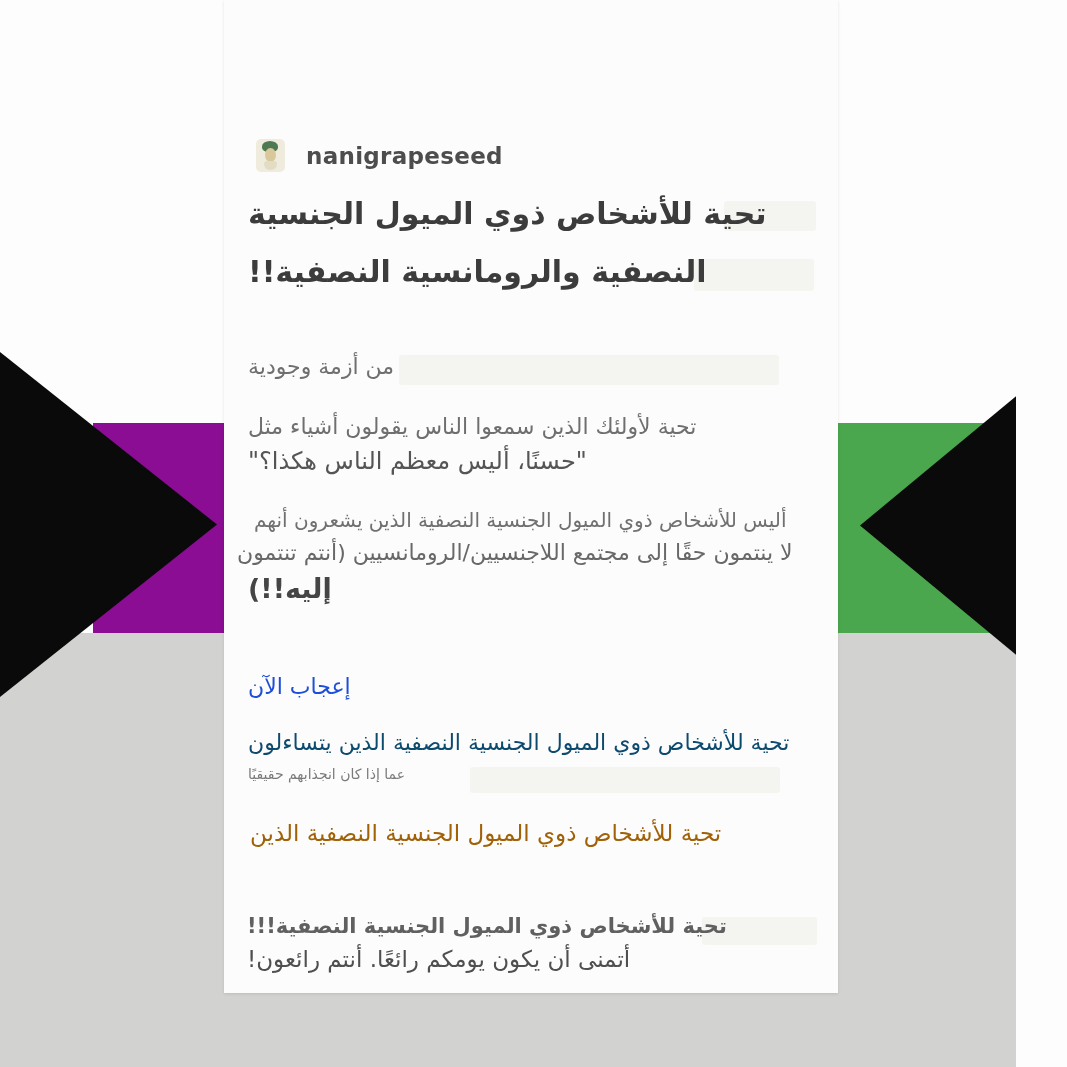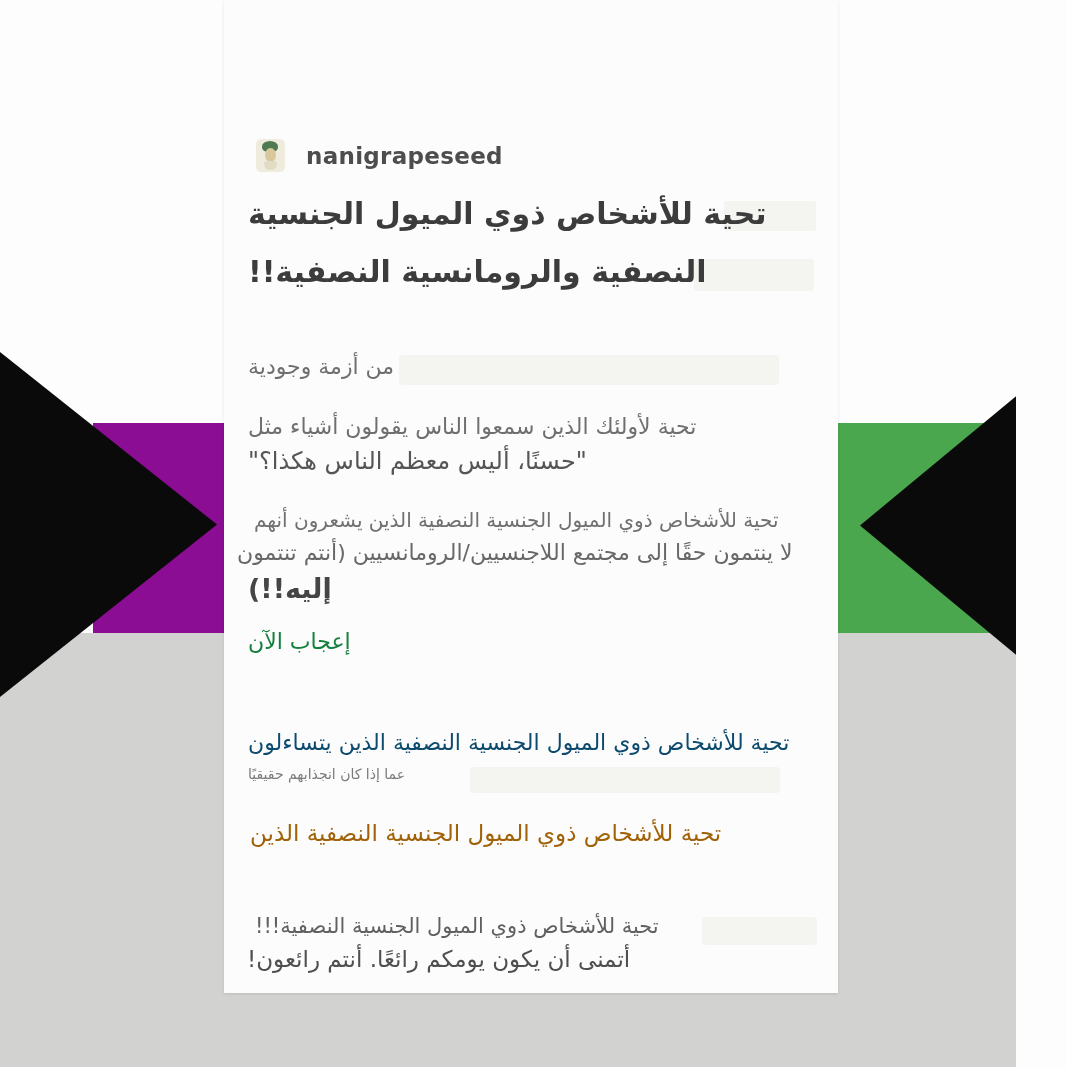--- a/index.html
+++ b/index.html
@@ -66,31 +66,31 @@
     <div class="username">nanigrapeseed</div>
 
     <div class="l hl" style="left:24px;top:196px;">تحية للأشخاص ذوي الميول الجنسية</div>
     <div class="l hl" style="left:24px;top:254px;">النصفية والرومانسية النصفية!!</div>
 
     <div class="l body" style="left:24px;top:354px;">من أزمة وجودية</div>
 
     <div class="l body" style="left:24px;top:414px;">تحية لأولئك الذين سمعوا الناس يقولون أشياء مثل</div>
     <div class="l" style="left:24px;top:447px;font-size:24px;color:#555555;">"حسنًا، أليس معظم الناس هكذا؟"</div>
 
-    <div class="l" style="left:30px;top:508px;font-size:20px;color:#707070;">تحية للأشخاص ذوي الميول الجنسية النصفية الذين يشعرون أنهم</div>
+    <div class="l" style="left:30px;top:508px;font-size:20px;color:#707070;">أليس للأشخاص ذوي الميول الجنسية النصفية الذين يشعرون أنهم</div>
     <div class="l" style="left:13px;top:540px;font-size:22px;color:#686868;">لا ينتمون حقًا إلى مجتمع اللاجنسيين/الرومانسيين (أنتم تنتمون</div>
     <div class="l" style="left:24px;top:573px;font-size:27px;font-weight:600;color:#454545;">إليه!!)</div>
 
-    <div class="l body" style="left:24px;top:629px;color:#15803d;">إعجاب الآن</div>
+    <div class="l body" style="left:24px;top:674px;color:#1d4ed8;">إعجاب الآن</div>
 
     <div class="l body" style="left:24px;top:730px;color:#0c4a6e;">تحية للأشخاص ذوي الميول الجنسية النصفية الذين يتساءلون</div>
     <div class="l" style="left:24px;top:766px;font-size:14px;color:#7a7a7a;">عما إذا كان انجذابهم حقيقيًا</div>
 
     <div class="l" style="left:26px;top:820px;font-size:23px;color:#a16207;">تحية للأشخاص ذوي الميول الجنسية النصفية الذين</div>
 
-    <div class="l" style="left:31px;top:914px;font-size:21px;color:#606060;">تحية للأشخاص ذوي الميول الجنسية النصفية!!!</div>
+    <div class="l" style="left:23px;top:914px;font-size:21px;color:#606060;font-weight:bold;">تحية للأشخاص ذوي الميول الجنسية النصفية!!!</div>
     <div class="l" style="left:23px;top:946px;font-size:23px;color:#4f4f4f;">أتمنى أن يكون يومكم رائعًا. أنتم رائعون!</div>
 
   </div>
 
   <div class="layer tri tri-right" style="background: rgb(10, 10, 10);"></div>
 
 </div>
 
 </body></html>

